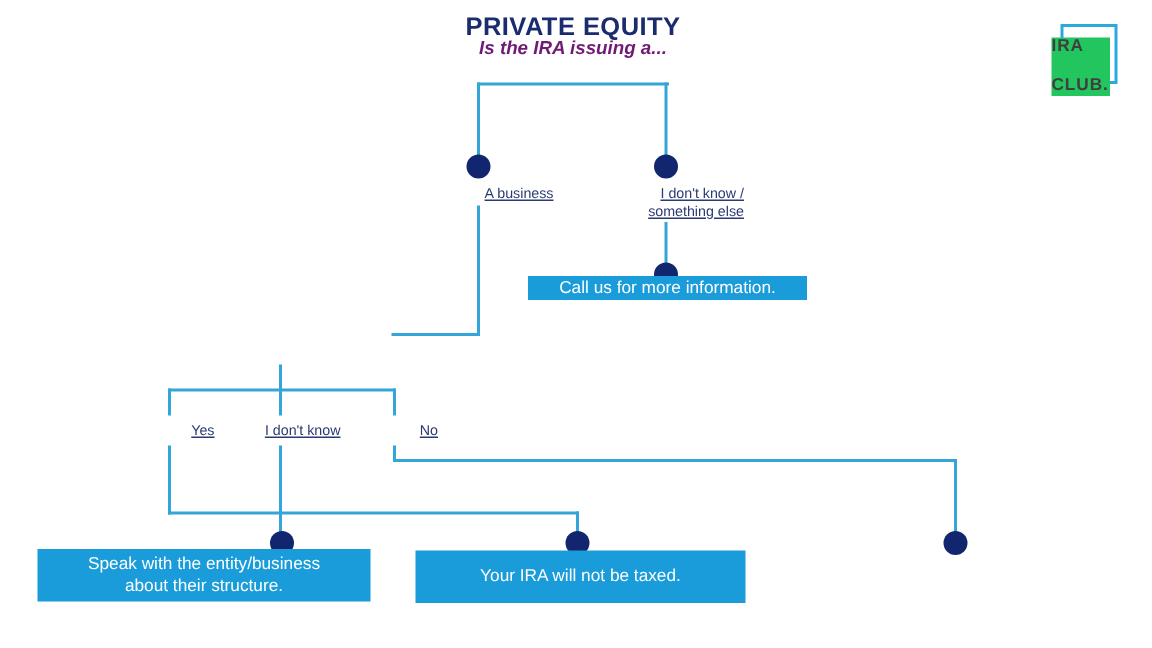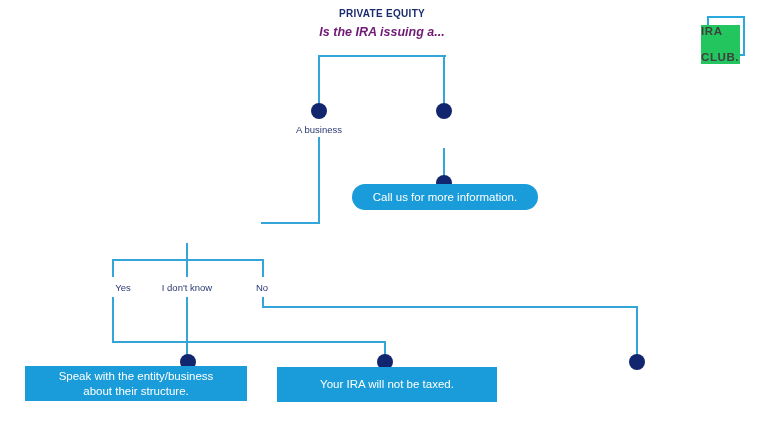--- a/index.html
+++ b/index.html
@@ -2,34 +2,34 @@
 <html><head>
 <meta charset="utf-8">
 <style>
   html,body { margin:0; padding:0; background:#fff; }
   .canvas {
     position:relative; width:768px; height:432px; background:#ffffff;
     font-family:"Liberation Sans", sans-serif; overflow:hidden;
   }
   .title {
     position:absolute; left:282px; top:8px; width:200px; text-align:center;
-    color:#1b2c6e; font-size:10px; font-weight:bold; letter-spacing:.3px;
+    color:#1b2c6e; font-size:17px; font-weight:bold; letter-spacing:.3px;
   }
   .subtitle {
     position:absolute; left:282px; top:25px; width:200px; text-align:center;
     color:#701a75; font-size:12.5px; font-style:italic; font-weight:600;
   }
   .hline, .vline { position:absolute; background:#33a5d8; }
   .dot {
     position:absolute; width:16px; height:16px; border-radius:50%;
     background:#12266f;
   }
   .label {
     position:absolute; color:#2b3a72; font-size:9.5px; line-height:12px;
-    text-align:center; white-space:pre-line;
+    text-align:right; white-space:pre-line;text-decoration:underline;
   }
   .blue-box {
     position:absolute; background:#199cd9; color:#ffffff; text-align:center;
     font-size:11.5px; line-height:15px; white-space:pre-line;
     display:flex; align-items:center; justify-content:center;
   }
   .logo { position:absolute; left:693px; top:12px; width:62px; height:48px; }
   .logo-frame {
     position:absolute; left:14px; top:4px; width:34px; height:36px;
     border:2px solid #2aa9df;
@@ -53,34 +53,36 @@
     <div class="logo-text"><span>IRA</span><br>
       <span>CLUB.</span></div>
   </div>
 
   <div class="hline" style="left:318px; top:55px; width:128px; height:2px;"></div>
   <div class="vline" style="left:318px; top:55px; width:2px; height:49px;"></div>
   <div class="vline" style="left:443px; top:55px; width:2px; height:49px;"></div>
   <div class="dot" style="left:311px; top:103px;"></div>
   <div class="dot" style="left:436px; top:103px;"></div>
   <div class="label" style="left:269px; top:124px; width:100px;">A business</div>
+  <div class="label" style="left:394px; top:124px; width:102px;">I don't know /
+something else</div>
 
   <div class="vline" style="left:443px; top:148px; width:2px; height:32px;"></div>
   <div class="dot" style="left:436px; top:175px;"></div>
-  <div class="blue-box" style="left:352px; top:184px; width:186px; height:26px;border-radius:13px;">Call us for more information.</div>
+  <div class="blue-box" style="left:352px; top:184px; width:186px; height:16px;">Call us for more information.</div>
 
   <div class="vline" style="left:318px; top:137px; width:2px; height:87px;"></div>
   <div class="hline" style="left:261px; top:222px; width:59px; height:2px;"></div>
 
   <div class="vline" style="left:186px; top:243px; width:2px; height:18px;"></div>
   <div class="hline" style="left:112px; top:259px; width:152px; height:2px;"></div>
   <div class="vline" style="left:112px; top:259px; width:2px; height:18px;"></div>
   <div class="vline" style="left:186px; top:259px; width:2px; height:18px;"></div>
   <div class="vline" style="left:262px; top:259px; width:2px; height:18px;"></div>
-  <div class="label" style="left:93px; top:282px; width:60px;">Yes</div>
+  <div class="label" style="left:83px; top:282px; width:60px;">Yes</div>
   <div class="label" style="left:147px; top:282px; width:80px;">I don't know</div>
   <div class="label" style="left:232px; top:282px; width:60px;">No</div>
 
   <div class="vline" style="left:112px; top:297px; width:2px; height:46px;"></div>
   <div class="hline" style="left:112px; top:341px; width:274px; height:2px;"></div>
   <div class="vline" style="left:384px; top:341px; width:2px; height:21px;"></div>
 
   <div class="vline" style="left:186px; top:297px; width:2px; height:65px;"></div>
 
   <div class="vline" style="left:262px; top:297px; width:2px; height:11px;"></div>

